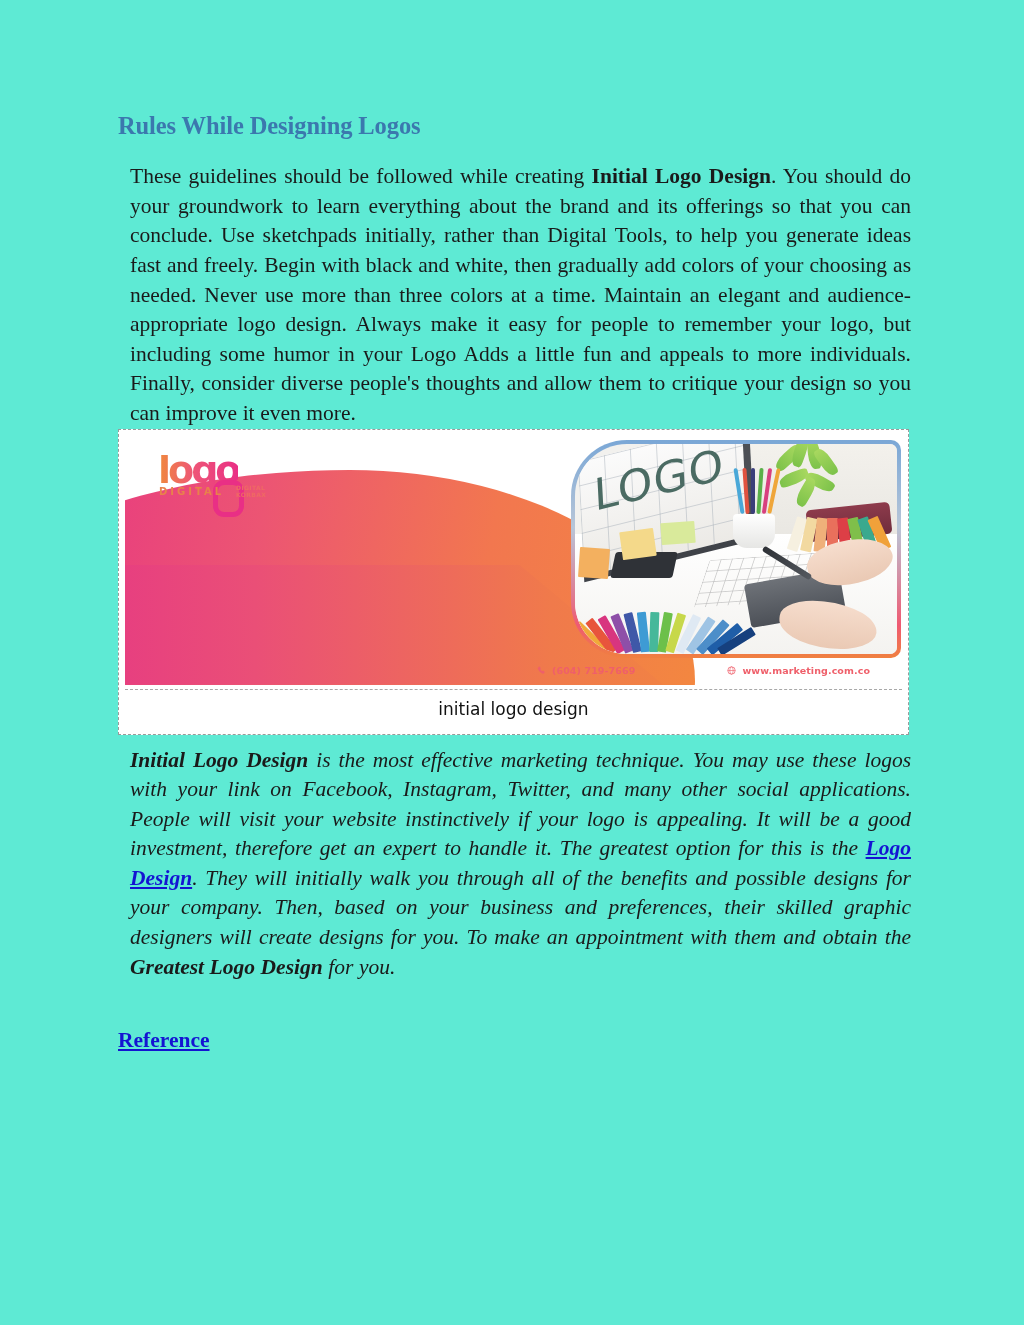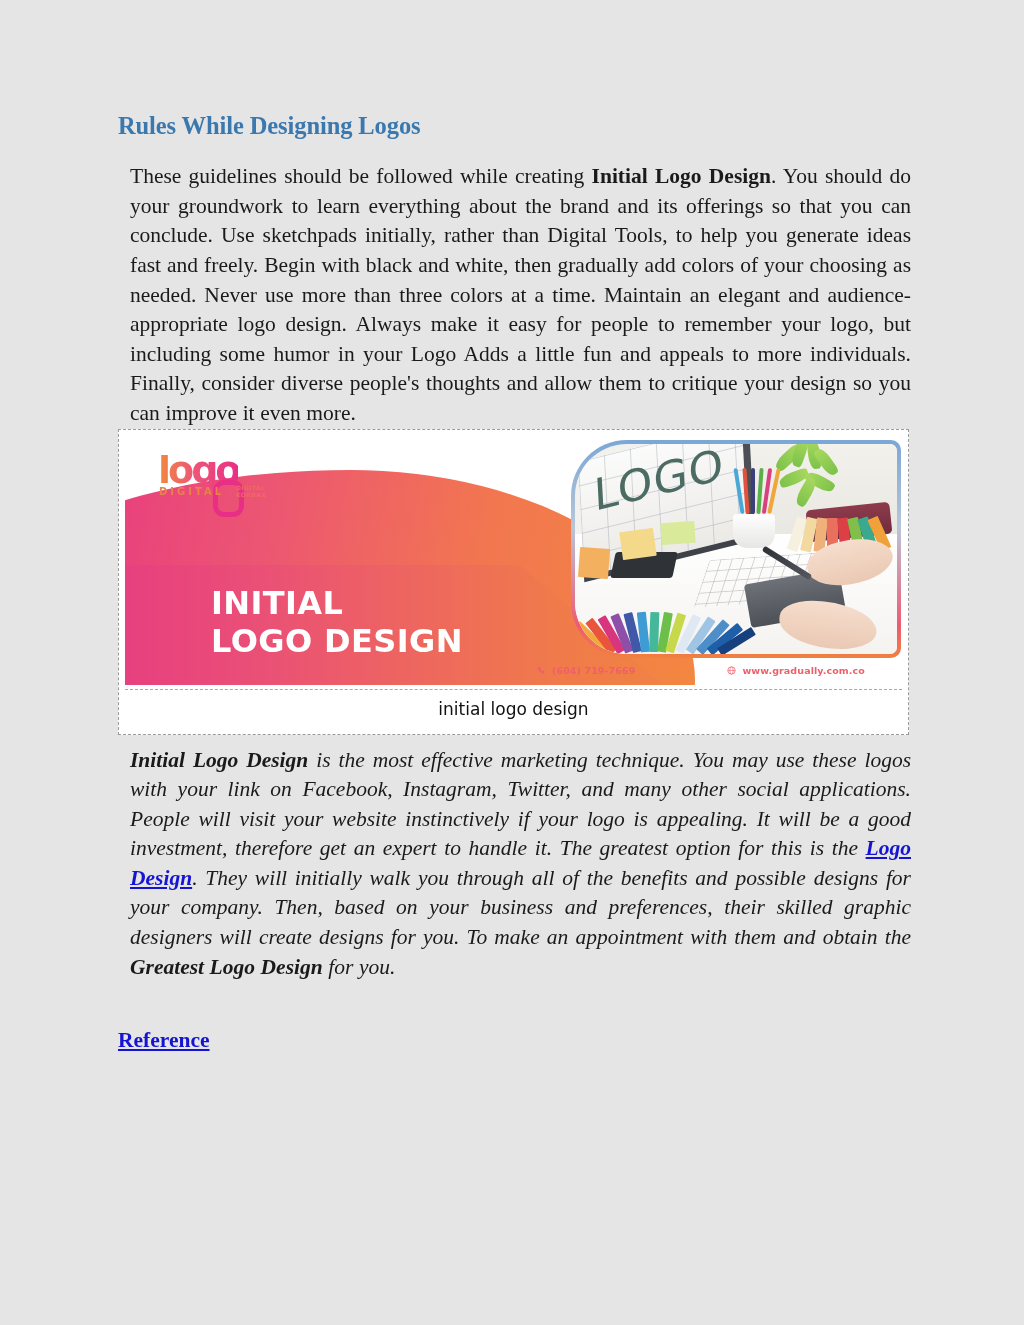--- a/index.html
+++ b/index.html
@@ -13,21 +13,21 @@
     position: relative;
     font-family: "Liberation Serif", "DejaVu Serif", serif;
     color: #000000;
     overflow: hidden;
   }
   .page {
     position: absolute;
     left: 0; top: 0;
     width: 1024px;
     height: 1325px;
-    background: #e5e5e5;
+    background: #5eead4;
   }
   .content {
     position: absolute;
     left: 118px;
     top: 112px;
     width: 793px;
   }
 
   h2.heading {
     font-family: "Liberation Serif", "DejaVu Serif", serif;
@@ -394,24 +394,20 @@
           <div class="blob"></div>
           <div class="blob-base"></div>
 
           <div class="logo-mark">
             <div class="logo-word">logo</div>
             <div class="logo-ring"></div>
             <div class="logo-sub">DIGITAL</div>
             <div class="logo-sub2">DIGITAL KORBAX</div>
           </div>
 
-          <div class="banner-title">
-            <div>INITIAL</div>
-            <div>LOGO DESIGN</div>
-          </div>
 
           <div class="photo-frame">
             <div class="photo-clip">
               <div class="wall"></div>
               <div class="desk"></div>
 
               <div class="mon">
                 <div class="mon-grid"></div>
                 <div class="mon-text">LOGO</div>
               </div>
@@ -490,21 +486,21 @@
               <span>(604) 719-7669</span>
             </div>
             <div class="contact-item web">
               <span class="contact-icon">
                 <svg width="9" height="9" viewBox="0 0 16 16">
                     <circle cx="8" cy="8" r="6.6" fill="none" stroke="#ef5f6a" stroke-width="1.3"></circle>
                     <ellipse cx="8" cy="8" rx="3" ry="6.6" fill="none" stroke="#ef5f6a" stroke-width="1.1"></ellipse>
                     <line x1="1.4" y1="8" x2="14.6" y2="8" stroke="#ef5f6a" stroke-width="1.1"></line>
                   </svg>
               </span>
-              <span>www.gradually.com.co</span>
+              <span>www.marketing.com.co</span>
             </div>
           </div>
 
         </div>
         <div class="caption-divider"></div>
         <div class="caption">initial logo design</div>
       </div>
     </div>
 
     <p class="body second"><b>Initial Logo Design</b><span> is the most effective marketing technique.  You may use these logos with your link on Facebook, Instagram, Twitter, and many other social applications. People will visit your website instinctively if your logo is appealing. It will be a good investment, therefore get an expert to handle it. The greatest option for this is the </span><a class="inline-link" href="#">Logo Design</a><span>. They will initially walk you through all of the benefits and possible designs for your company. Then, based on your business and preferences, their skilled graphic designers will create designs for you. To make an appointment with them and obtain the </span><b>Greatest Logo Design</b><span> for you.</span></p>

